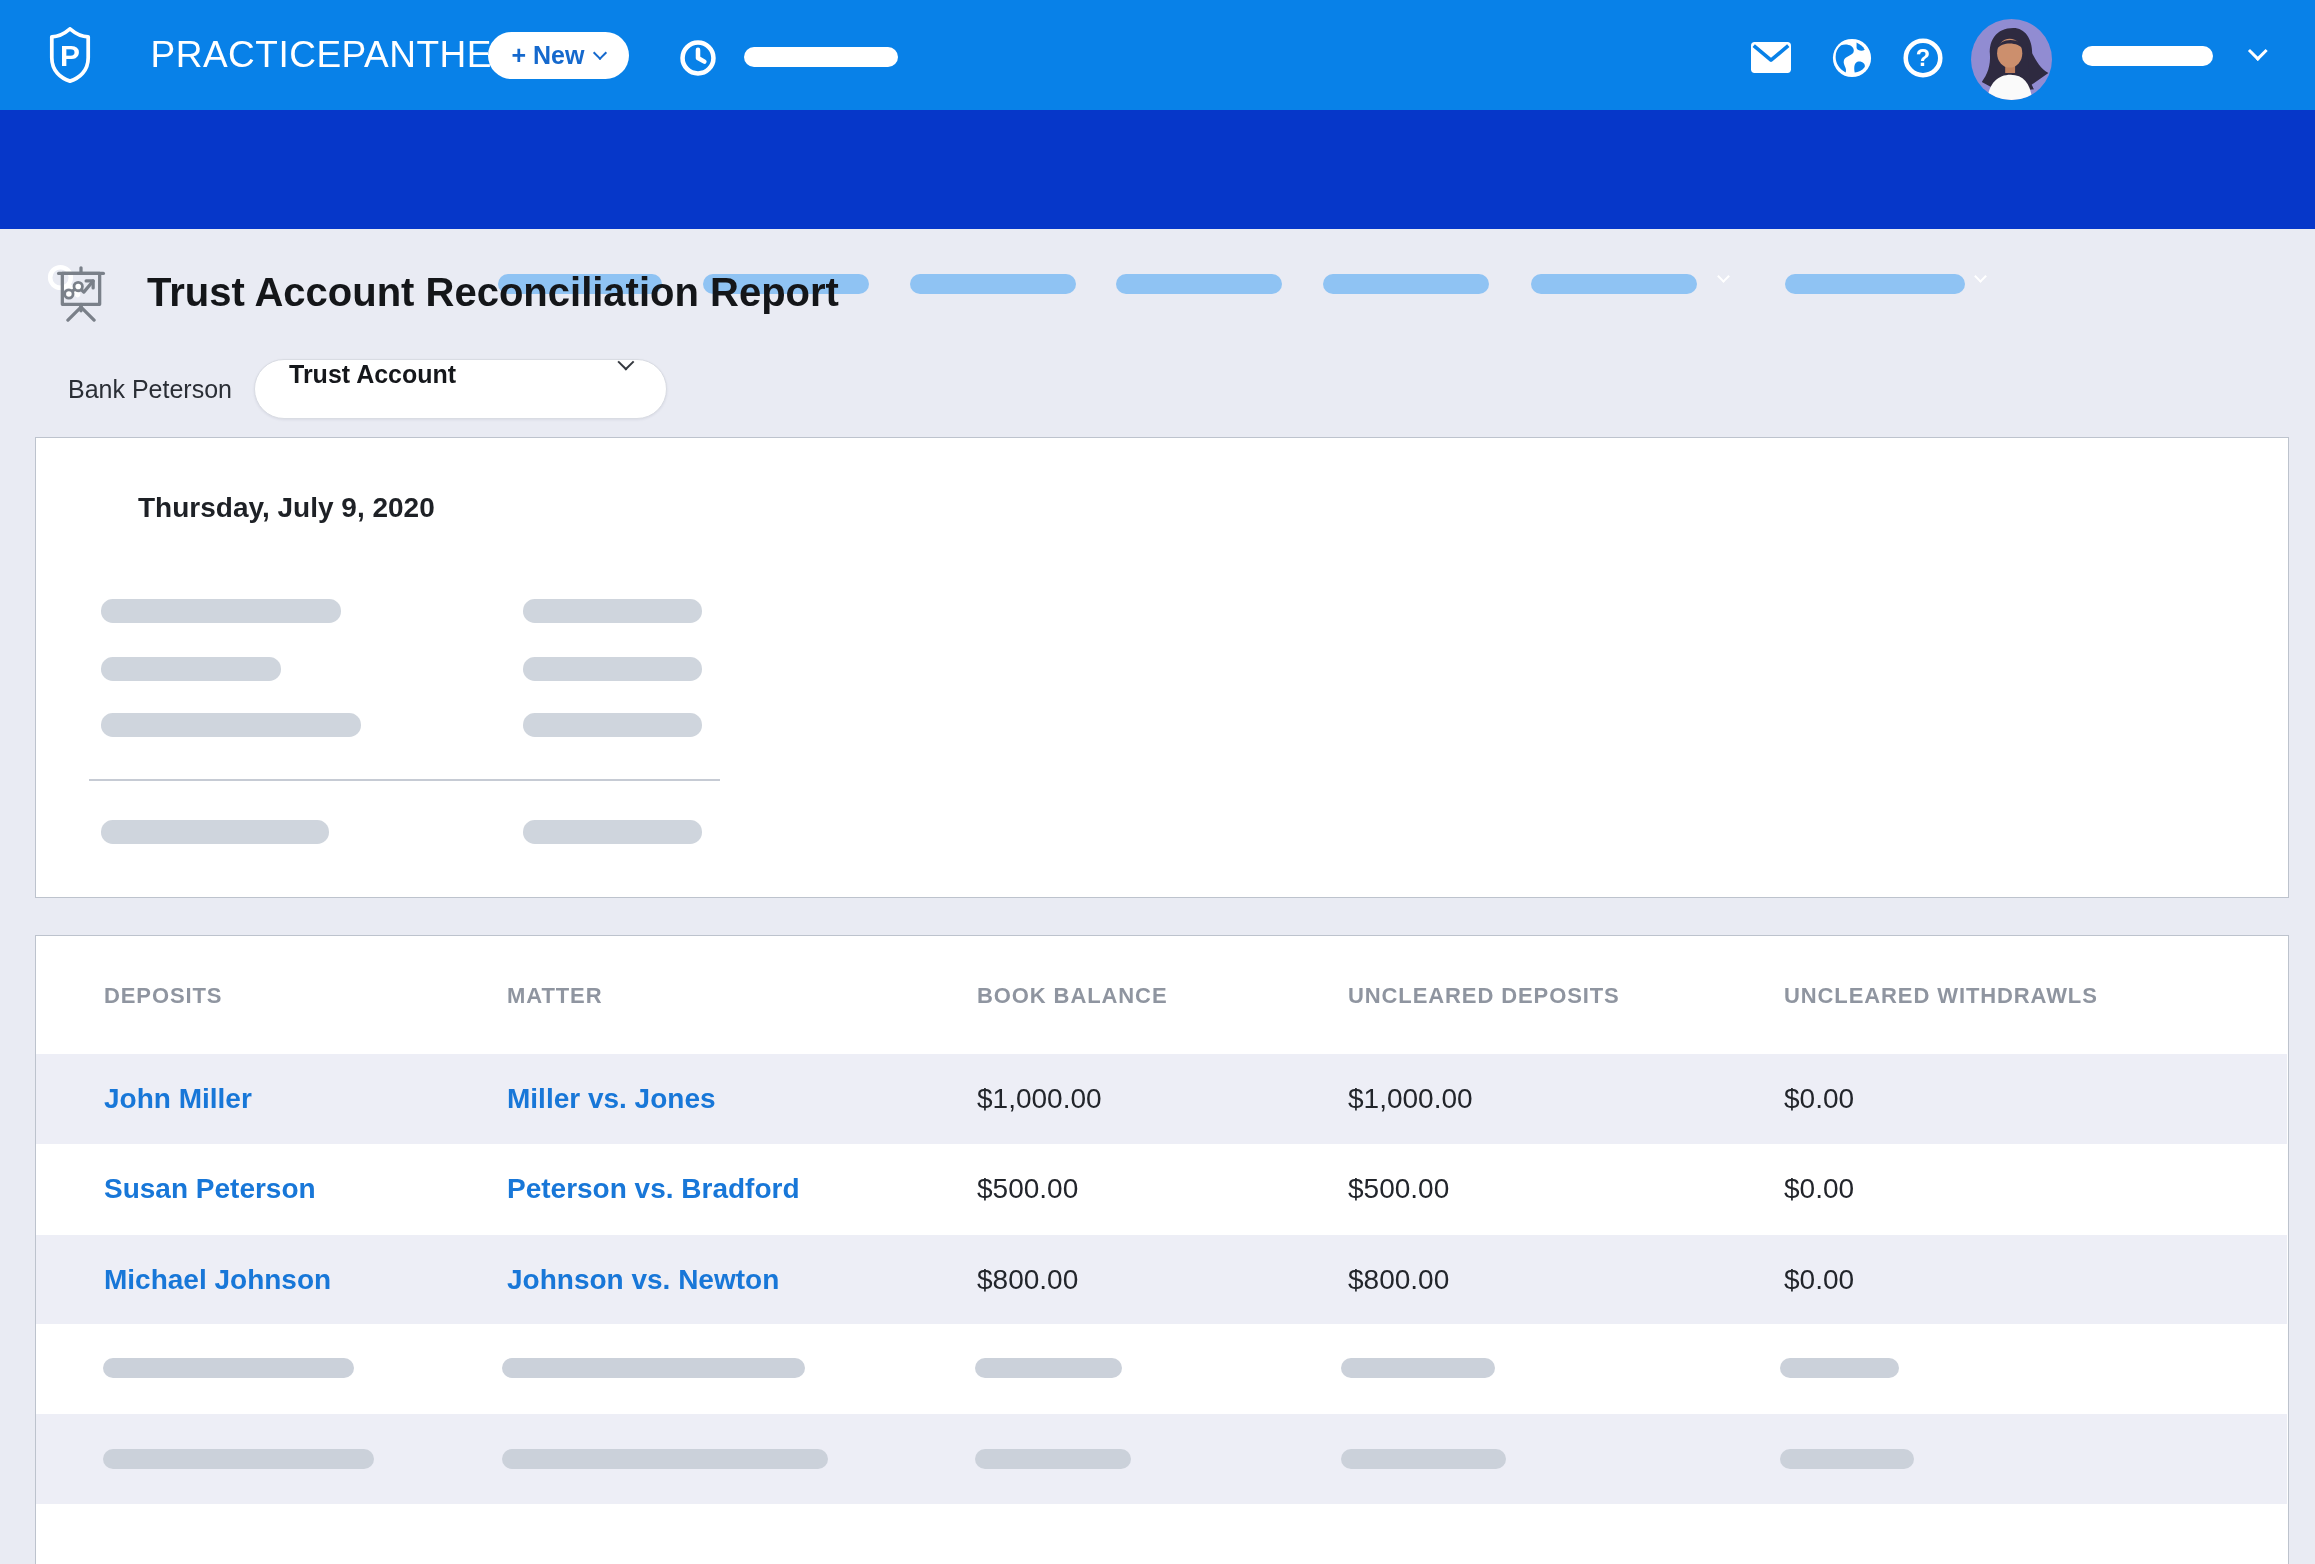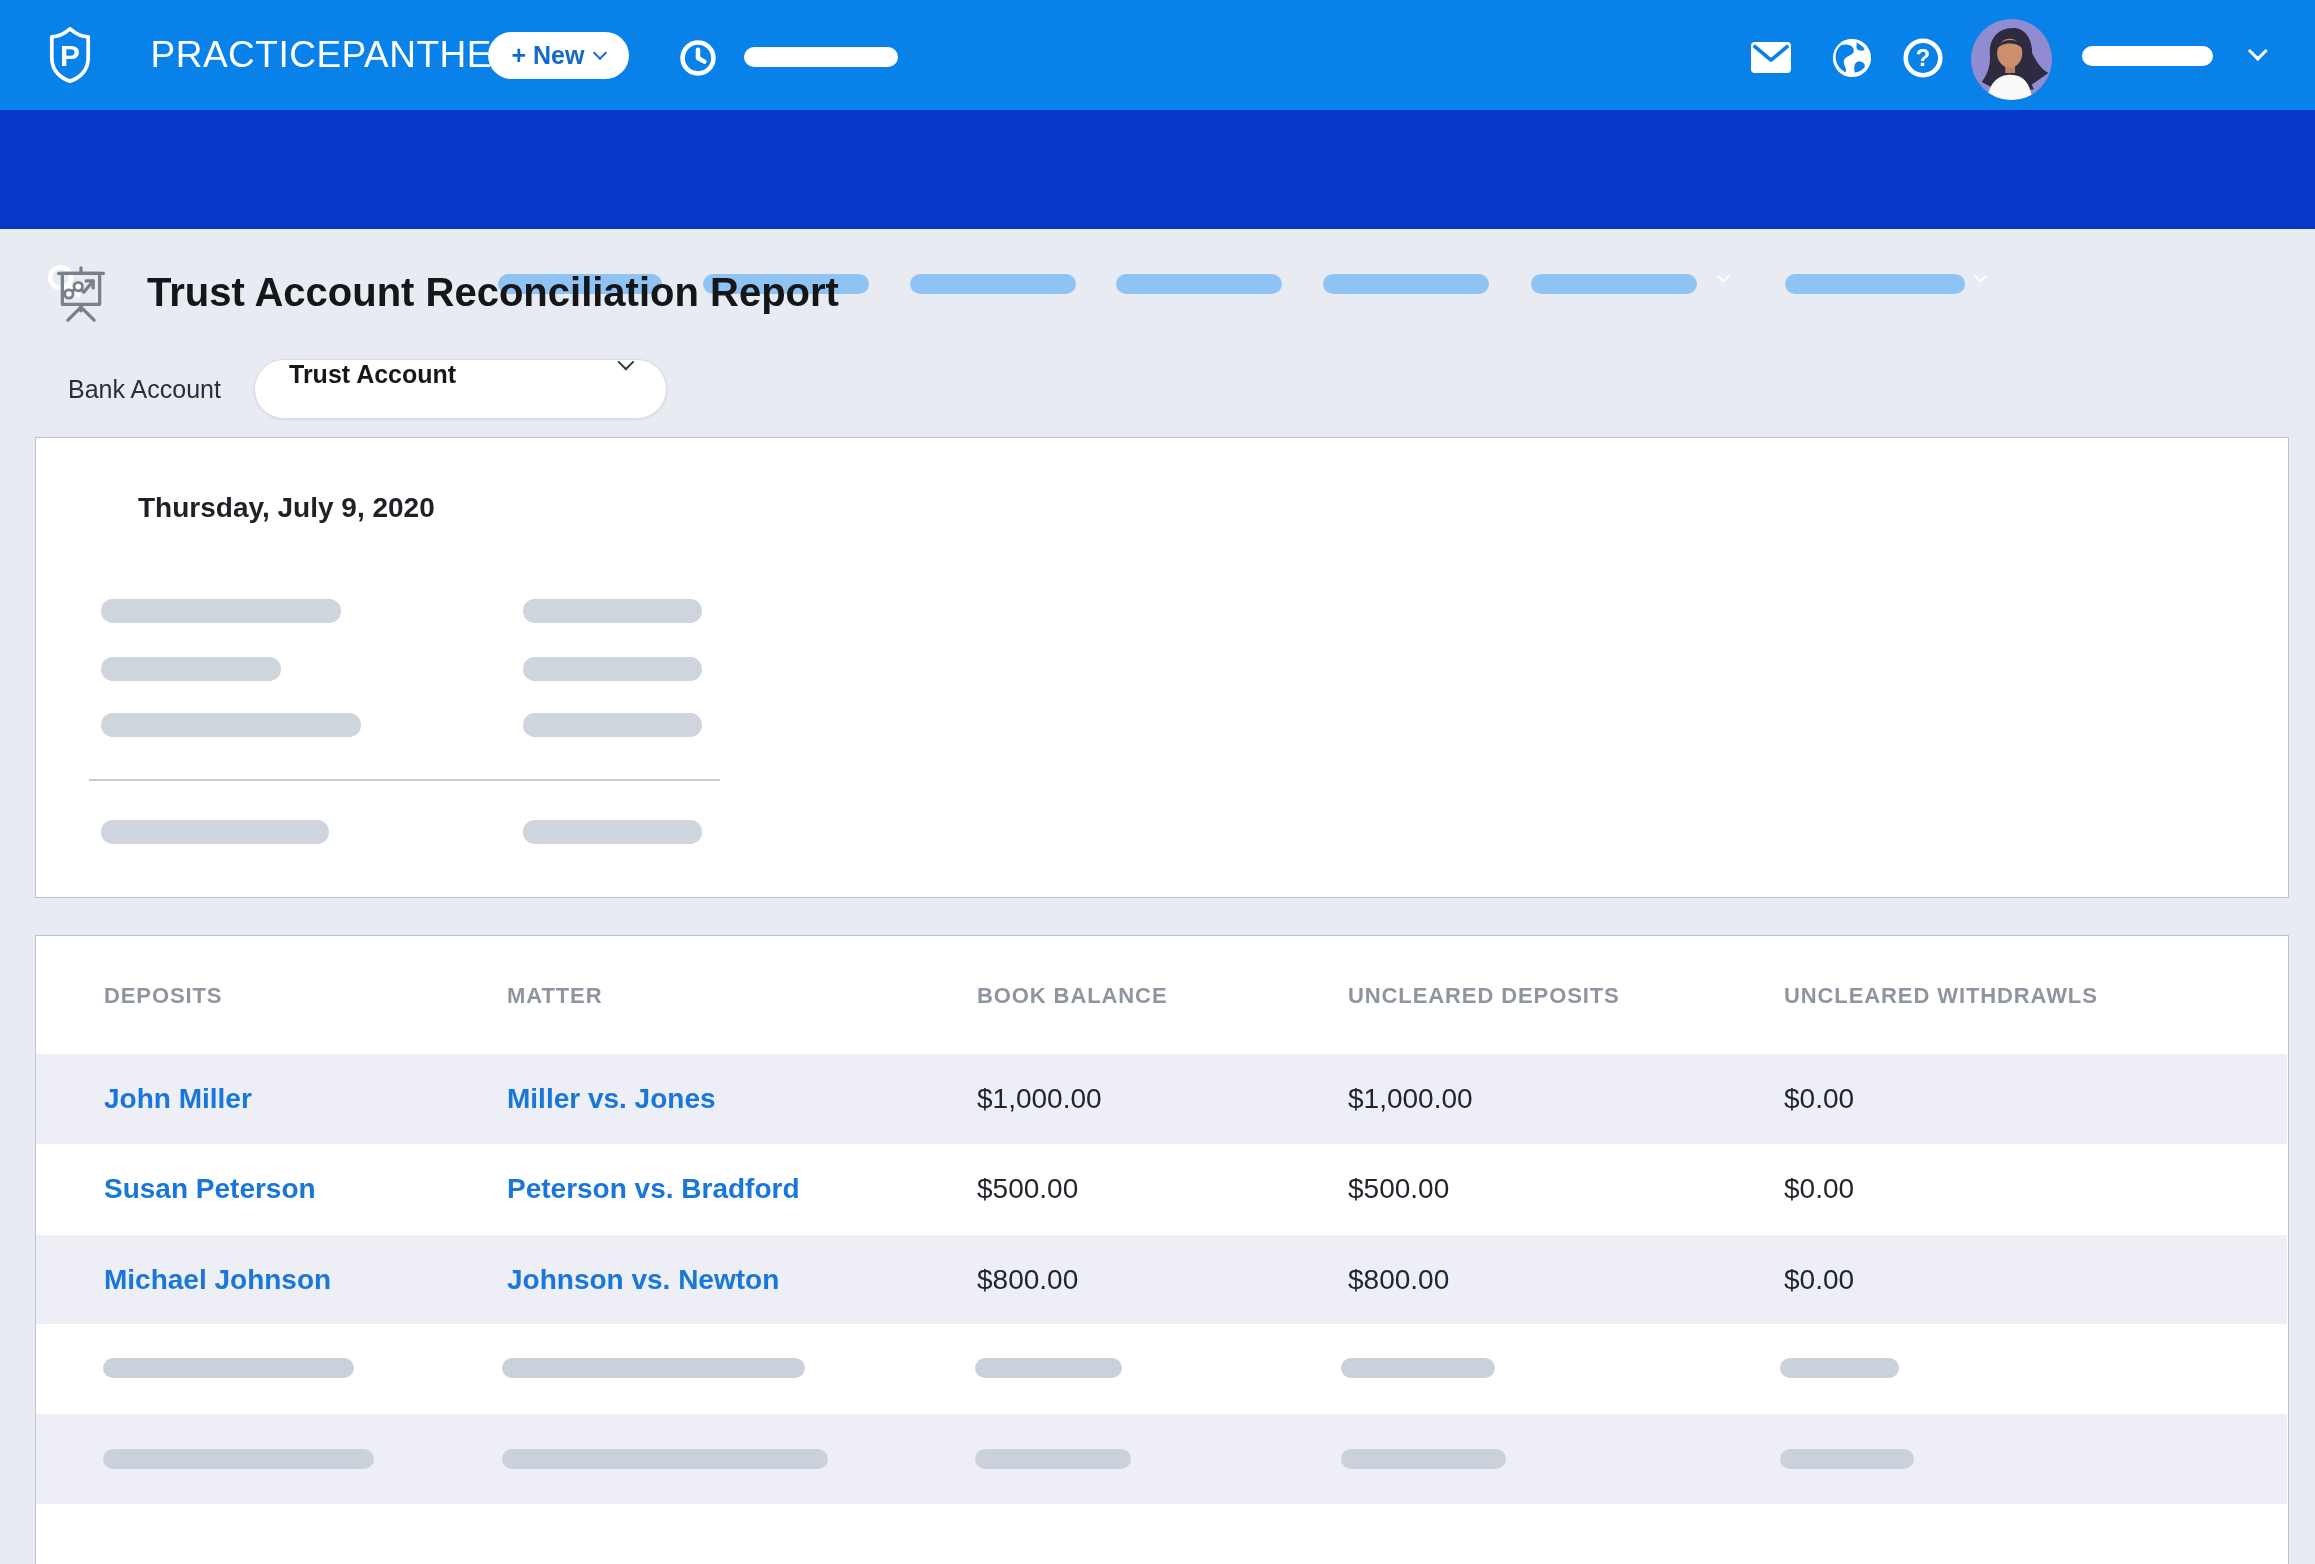--- a/index.html
+++ b/index.html
@@ -155,21 +155,21 @@
     <path d="M30 44 L16 58"></path>
     <path d="M30 44 L44 58"></path>
     <path d="M17 30 L27 22 L33 28 L43 16"></path>
     <path d="M35.5 16 L43 16 L43 23.5"></path>
   </g>
   <circle cx="17" cy="30" r="4.5" fill="#fff" stroke="#7A8089" stroke-width="3"></circle>
   <circle cx="27" cy="22" r="4.5" fill="#fff" stroke="#7A8089" stroke-width="3"></circle>
 </svg>
 <h1 class="page-title">Trust Account Reconciliation Report</h1>
 
-<span class="filter-label">Bank Account</span>
+<span class="filter-label">Bank Peterson</span>
 <div class="dropdown">
   <span class="val">Trust Account</span>
   <span class="chev chev-dark"></span>
 </div>
 
 <section class="card summary">
   <div class="summary-date">Thursday, July 9, 2020</div>
 
   <div class="gbar" style="left:65px;  top:161px; width:240px;"></div>
   <div class="gbar" style="left:487px; top:161px; width:179px;"></div>

